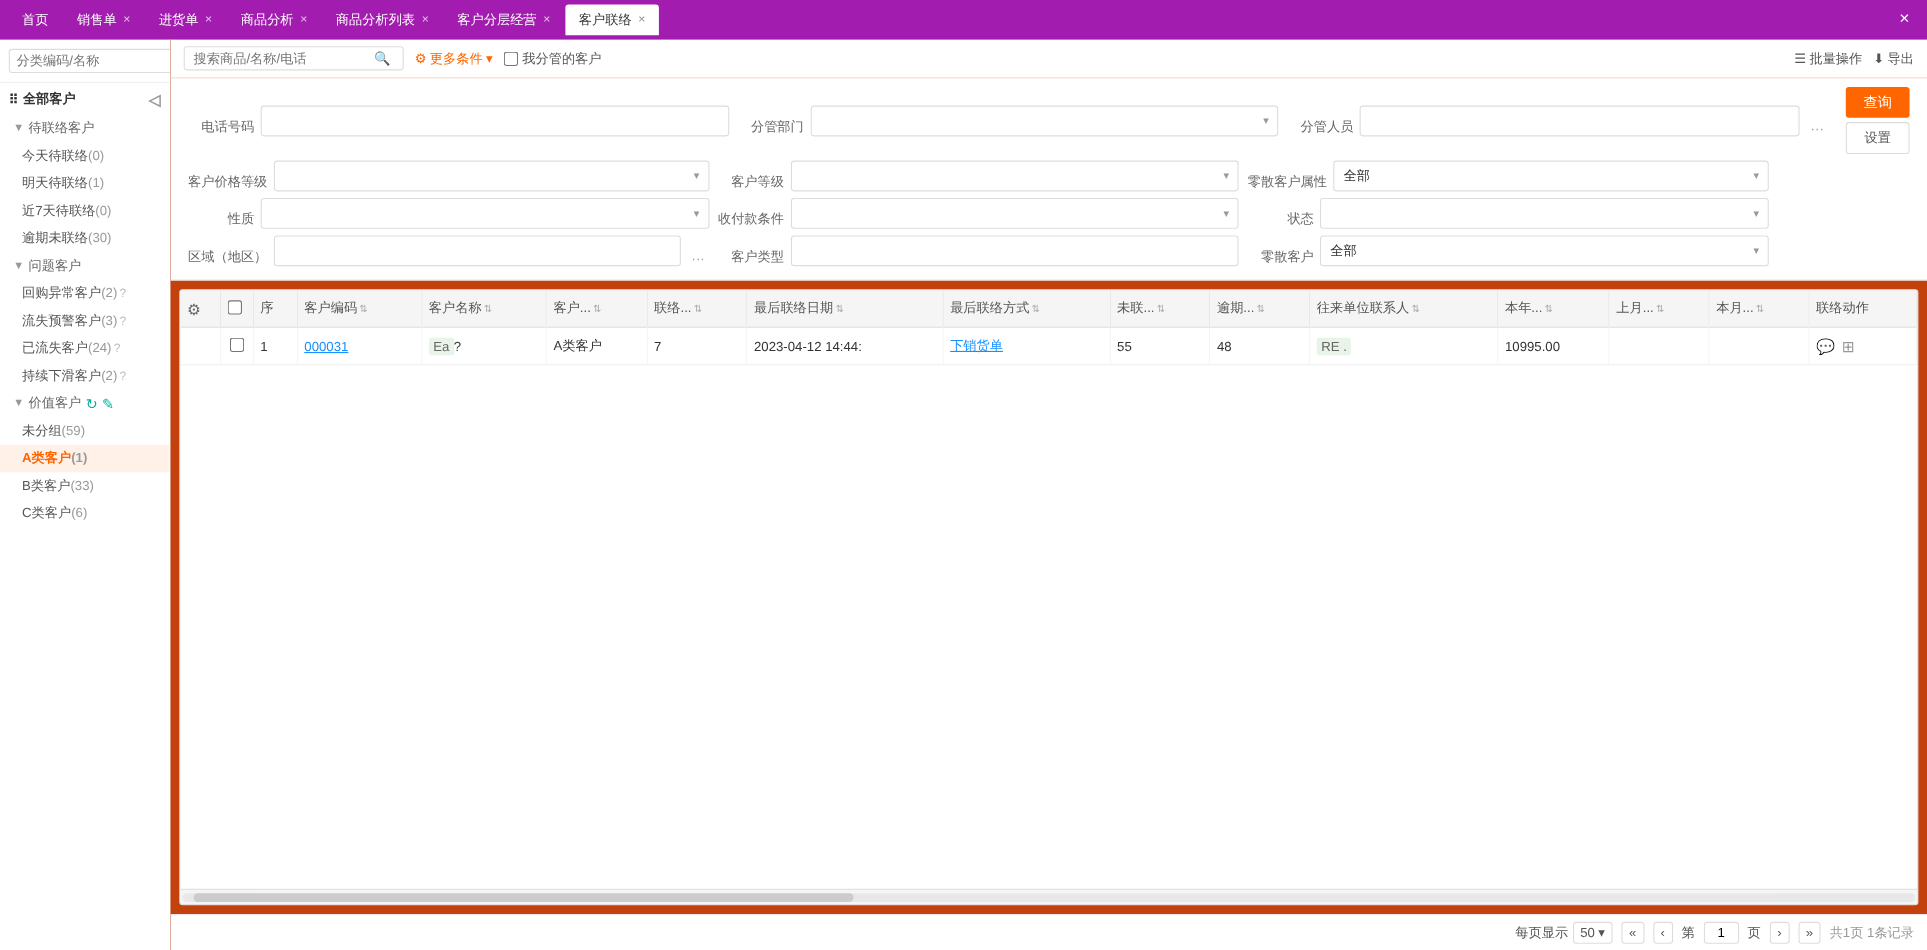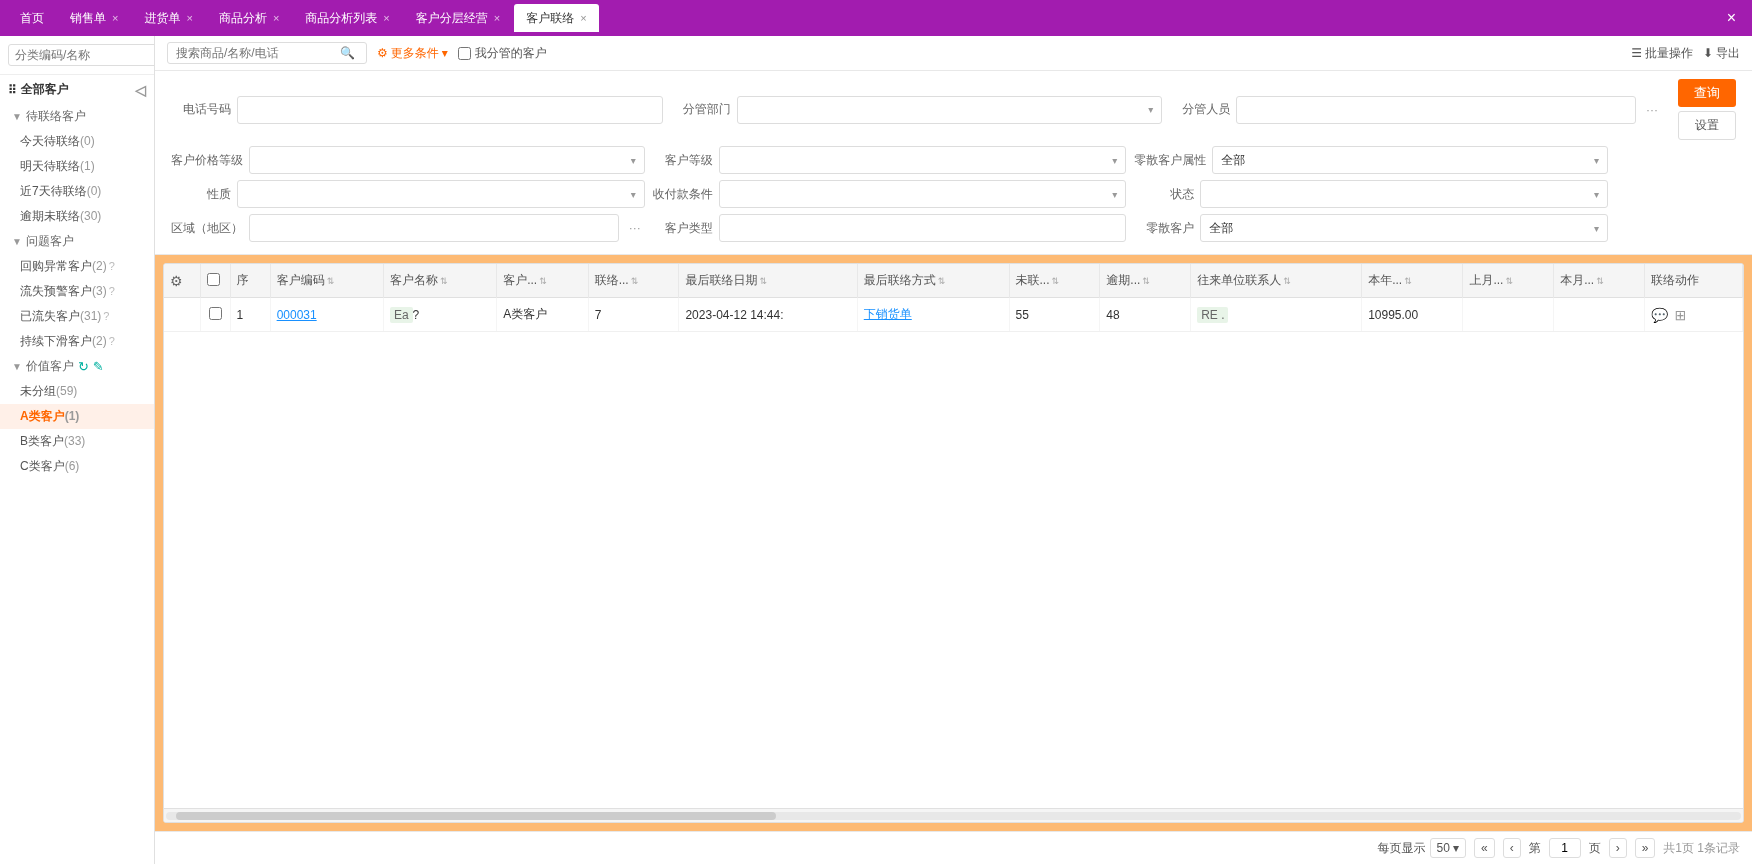--- a/index.html
+++ b/index.html
@@ -112,21 +112,21 @@
       gap: 2px;
     }
     .sidebar-value-header .arrow { color: #999; font-size: 10px; margin-right: 2px; }
     .sidebar-value-header .icon-btn { color: #00b0a0; cursor: pointer; font-size: 13px; margin-left: 2px; }
 
     
     .content-area {
       flex: 1;
       display: flex;
       flex-direction: column;
-      background: #fdba74;
+      background: #c2410c;
       overflow: hidden;
     }
 
     
     .filter-bar {
       display: flex;
       align-items: center;
       background: #fff;
       padding: 6px 12px;
       border-bottom: 1px solid #e8e8e8;
@@ -191,21 +191,21 @@
     }
     .filter-row {
       display: flex;
       align-items: center;
       gap: 8px;
       margin-bottom: 6px;
     }
     .filter-row:last-child { margin-bottom: 4px; }
     .filter-field {
       display: flex;
-      align-items: center;
+      align-items: flex-end;
       flex: 1;
       gap: 6px;
       min-width: 0;
     }
     .filter-field label {
       white-space: nowrap;
       color: #666;
       min-width: 60px;
       text-align: right;
     }
@@ -467,21 +467,21 @@
       <span>问题客户</span>
     </div>
 
     <div class="sidebar-item">
       <span>回购异常客户</span><span class="count">(2)</span><span class="help-icon">?</span>
     </div>
     <div class="sidebar-item">
       <span>流失预警客户</span><span class="count">(3)</span><span class="help-icon">?</span>
     </div>
     <div class="sidebar-item">
-      <span>已流失客户</span><span class="count">(31)</span><span class="help-icon">?</span>
+      <span>已流失客户</span><span class="count">(24)</span><span class="help-icon">?</span>
     </div>
     <div class="sidebar-item">
       <span>持续下滑客户</span><span class="count">(2)</span><span class="help-icon">?</span>
     </div>
 
     <div class="sidebar-value-header">
       <span class="arrow">▼</span>
       <span>价值客户</span>
       <span class="icon-btn">↻</span>
       <span class="icon-btn">✎</span>

